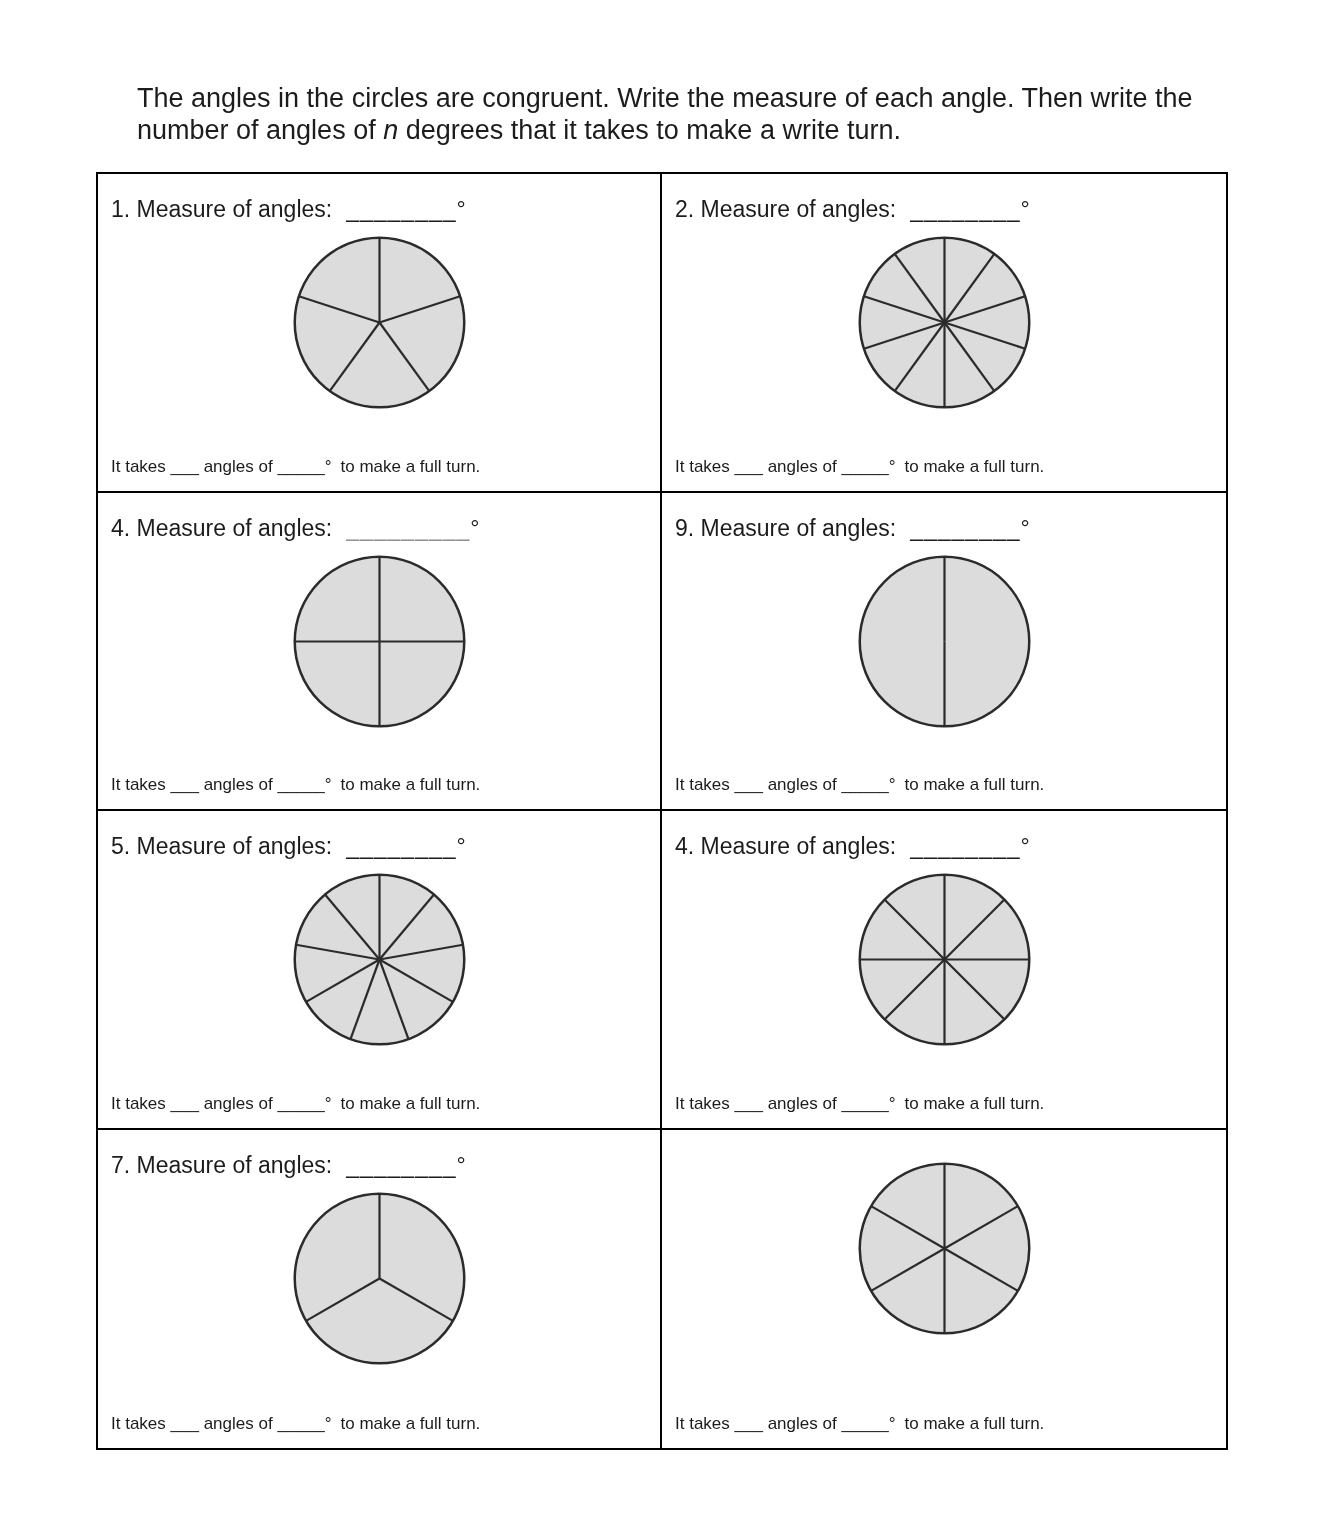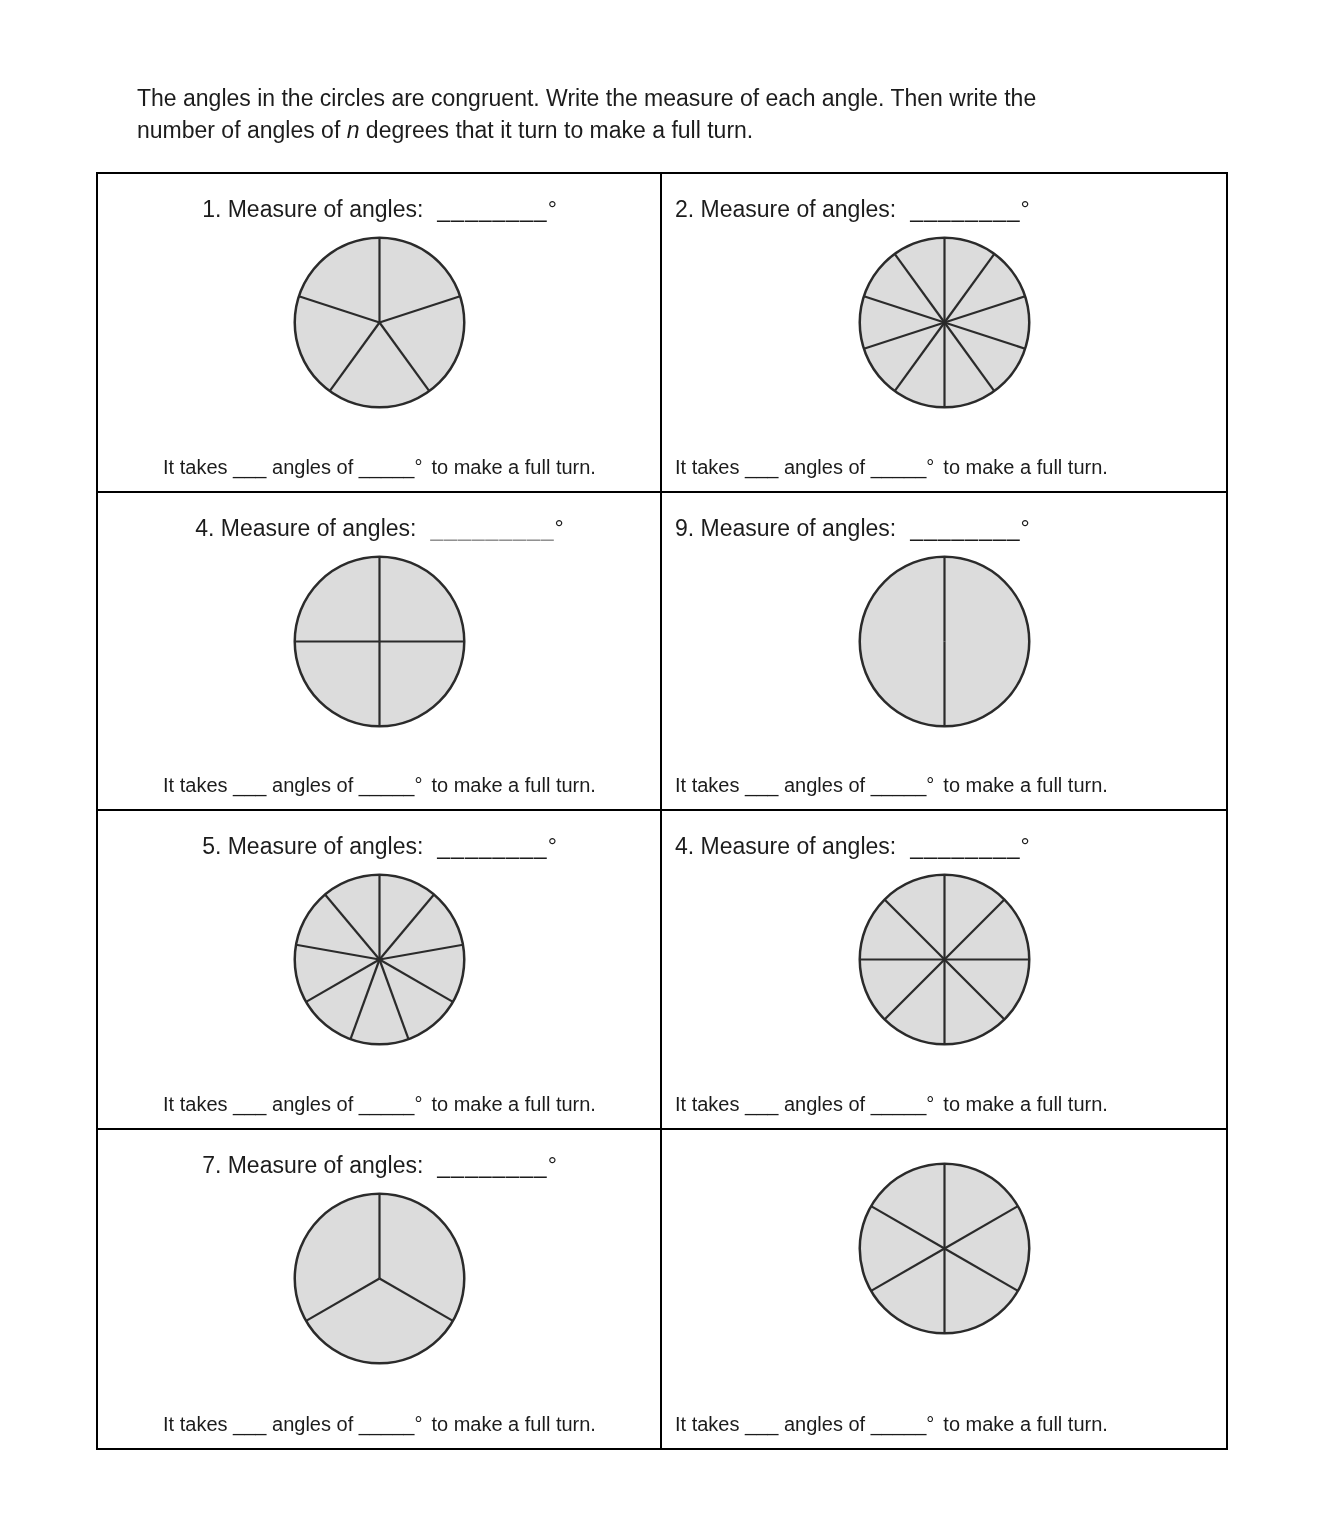--- a/index.html
+++ b/index.html
@@ -16,39 +16,39 @@
     background:var(--page-bg);
     font-family:"Liberation Sans", sans-serif;
     color:var(--text);
     position:relative;
     overflow:hidden;
   }
   .instructions{
     position:absolute;
     left:137px; top:82px;
     width:1060px;
-    font-size:23px;
+    font-size:27px;
     line-height:32px;
   }
   .worksheet-table{
     position:absolute;
     left:96px; top:172px;
     width:1132px; height:1278px;
     border:2px solid var(--table-border);
     display:grid;
     grid-template-columns:1fr 1fr;
     grid-template-rows:repeat(4,1fr);
   }
   .cell{
     display:flex;
     flex-direction:column;
     padding:20px 12px 10px 13px;
     overflow:hidden;
   }
-  .cell.col-left{border-right:2px solid var(--table-border);text-align:center;}
+  .cell.col-left{border-right:2px solid var(--table-border);}
   .cell.row-not-last{border-bottom:2px solid var(--table-border);}
   .prompt{
     font-size:23px;
     line-height:30px;
     white-space:nowrap;
   }
   .prompt-blank{
     margin-left:14px;
     letter-spacing:1px;
   }
@@ -56,32 +56,32 @@
   .circle-wrap{
     flex:1;
     display:flex;
     justify-content:center;
     align-items:flex-start;
     padding-top:7px;
   }
   .circle-wrap svg{display:block;}
   .takes-line{
     margin-top:auto;
-    font-size:20px;
+    font-size:17px;
     line-height:28px;
     white-space:nowrap;
   }
   .takes-degree{margin-right:9px;}
 </style>
 </head>
 <body>
 
 <div class="instructions">
   <div>The angles in the circles are congruent. Write the measure of each angle. Then write the</div>
-  <div><span>number of angles of </span><i>n</i><span> degrees that it turn to make a full turn.</span></div>
+  <div><span>number of angles of </span><i>n</i><span> degrees that it takes to make a write turn.</span></div>
 </div>
 
 <div class="worksheet-table">
 
   <div class="cell col-left row-not-last">
     <div class="prompt"><span>1. Measure of angles:</span><span class="prompt-blank" data-style="dark">________</span><span>°</span></div>
     <div class="circle-wrap">
         <span>
           <svg width="183" height="183" viewBox="0 0 190 190" xmlns="http://www.w3.org/2000/svg">
             <circle cx="95" cy="95" r="88" fill="#dcdcdc" stroke="#2b2b2b" stroke-width="2.6"></circle>

